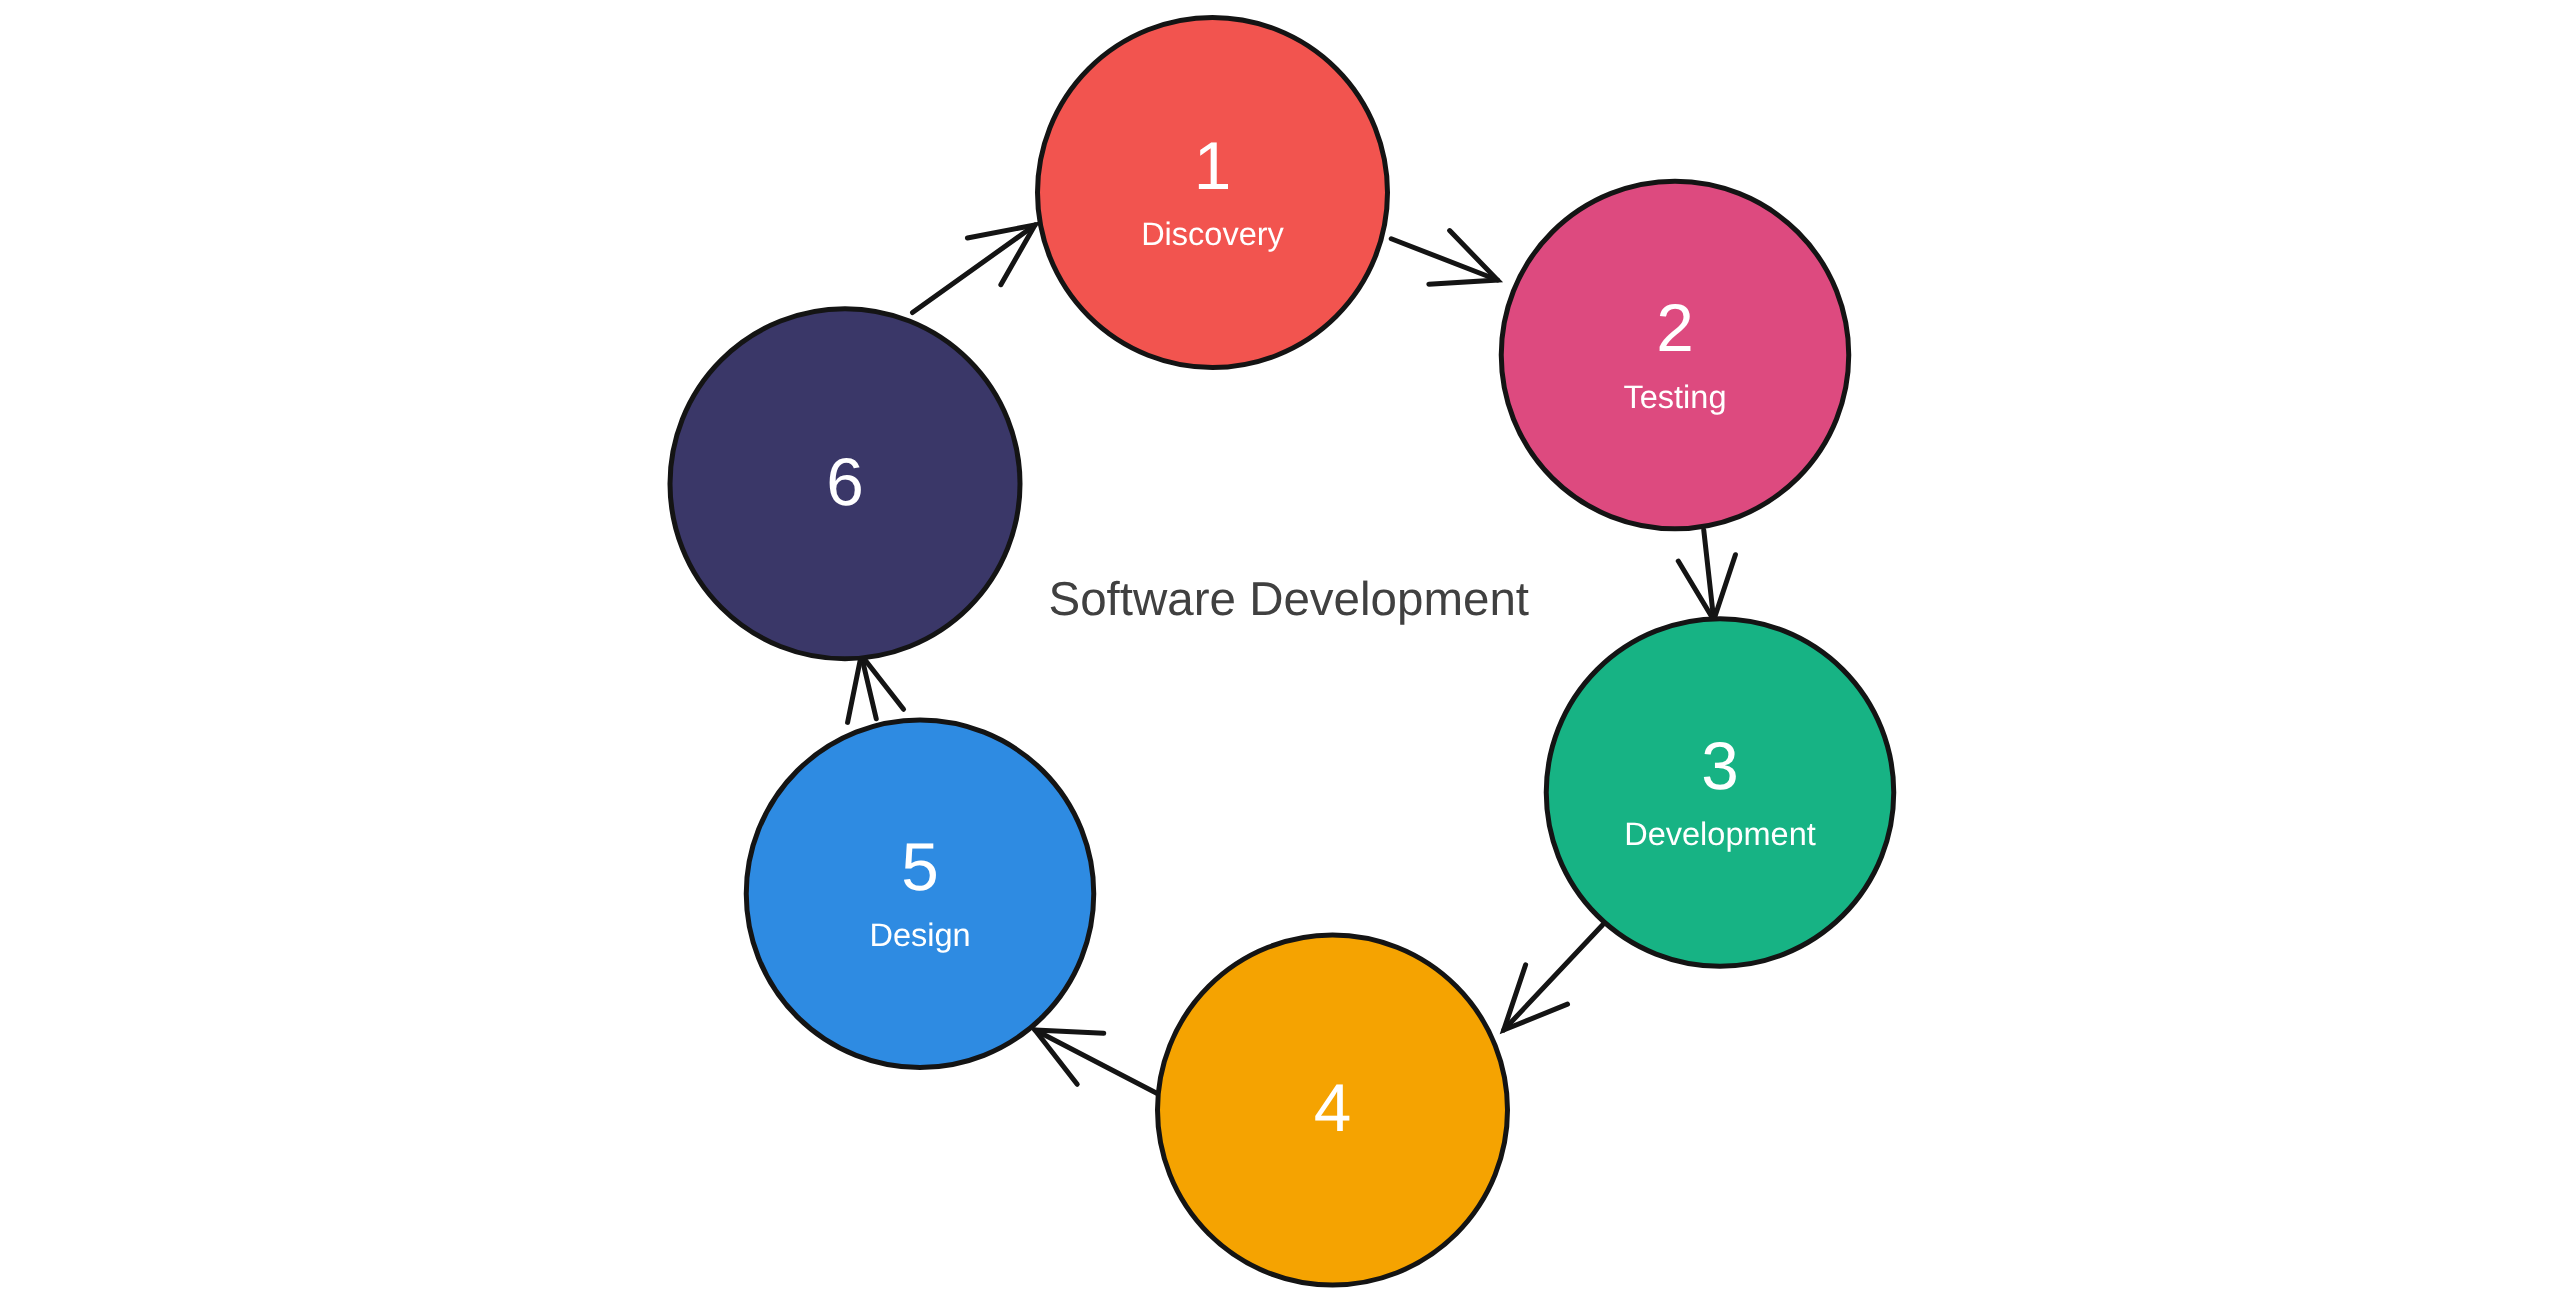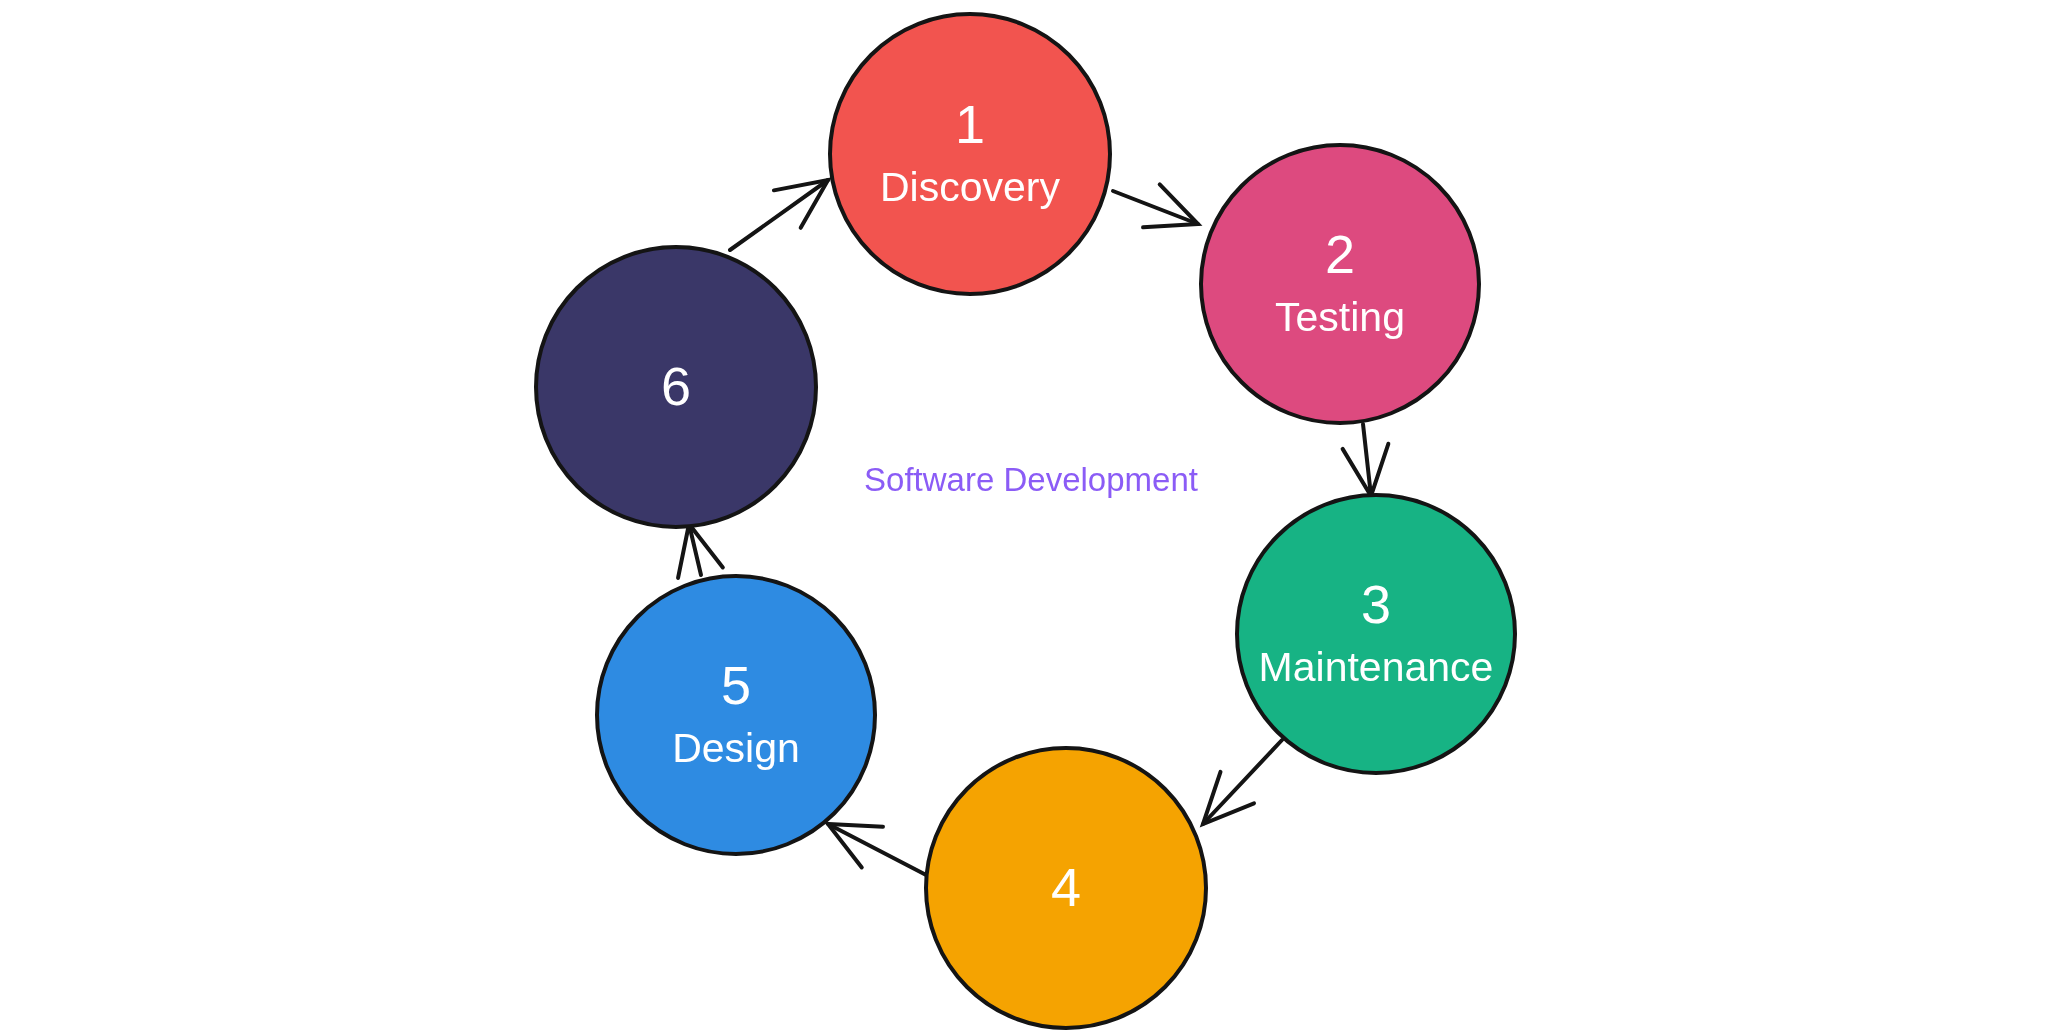--- a/index.html
+++ b/index.html
@@ -45,36 +45,36 @@
     justify-content: center;
     text-align: center;
     color: #ffffff;
   }
   .node .num {
     font-size: 54px;
     line-height: 1.1;
     font-weight: 400;
   }
   .node .lbl {
-    font-size: 41px;
+    font-size: 26px;
     line-height: 1.25;
     margin-top: 8px;
     font-weight: 400;
     white-space: nowrap;
   }
   .center-title {
     position: absolute;
     left: 1031px;
     top: 460px;
     transform: translateX(-50%);
     text-align: center;
-    font-size: 33px;
+    font-size: 38px;
     line-height: 40px;
     font-weight: 400;
-    color: #8b5cf6;
+    color: #404040;
     white-space: nowrap;
   }
 </style>
 </head>
 <body>
 
 <div class="canvas">
   <svg id="arrow-layer" width="2048" height="1034" viewBox="0 0 2048 1034" xmlns="http://www.w3.org/2000/svg">
     <defs>
       <marker id="arrowhead" markerUnits="userSpaceOnUse" markerWidth="120" markerHeight="90" refX="60" refY="45" orient="auto">
@@ -93,21 +93,21 @@
       <div class="node" style="left: 828px; top: 12px; width: 284px; height: 284px; background: rgb(242, 84, 79); color: rgb(255, 255, 255);">
         <div class="num">1</div>
         <div class="lbl">Discovery</div>
       </div>
       <div class="node" style="left: 1199px; top: 143px; width: 282px; height: 282px; background: rgb(221, 74, 127); color: rgb(255, 255, 255);">
         <div class="num">2</div>
         <div class="lbl">Testing</div>
       </div>
       <div class="node" style="left: 1235px; top: 493px; width: 282px; height: 282px; background: rgb(23, 179, 132); color: rgb(255, 255, 255);">
         <div class="num">3</div>
-        <div class="lbl">Maintenance</div>
+        <div class="lbl">Development</div>
       </div>
       <div class="node" style="left: 924px; top: 746px; width: 284px; height: 284px; background: rgb(245, 163, 1); color: rgb(255, 255, 255);">
         <div class="num">4</div>
       </div>
       <div class="node" style="left: 595px; top: 574px; width: 282px; height: 282px; background: rgb(46, 139, 226); color: rgb(255, 255, 255);">
         <div class="num">5</div>
         <div class="lbl">Design</div>
       </div>
       <div class="node" style="left: 534px; top: 245px; width: 284px; height: 284px; background: rgb(58, 55, 104); color: rgb(255, 255, 255);">
         <div class="num">6</div>

